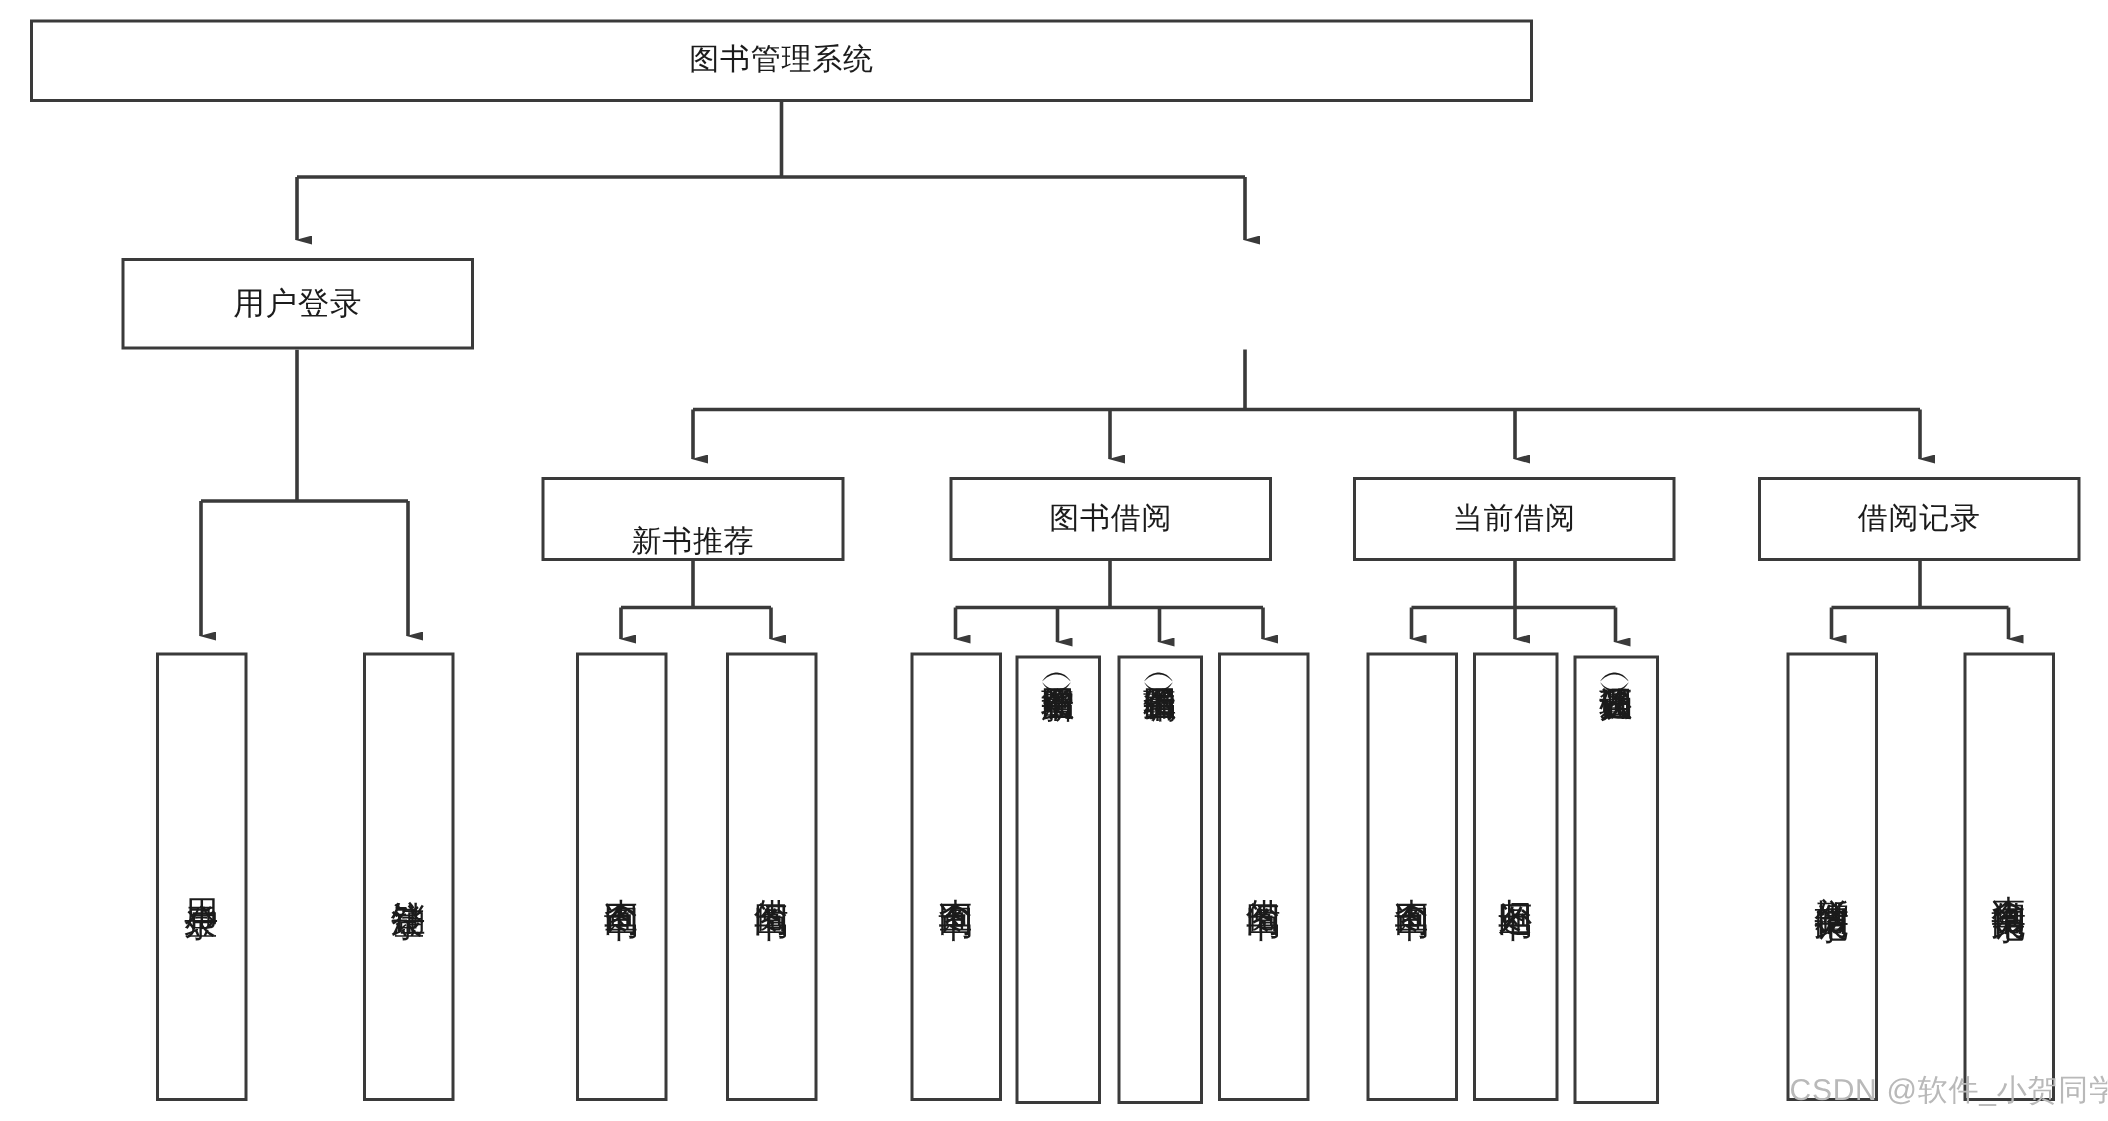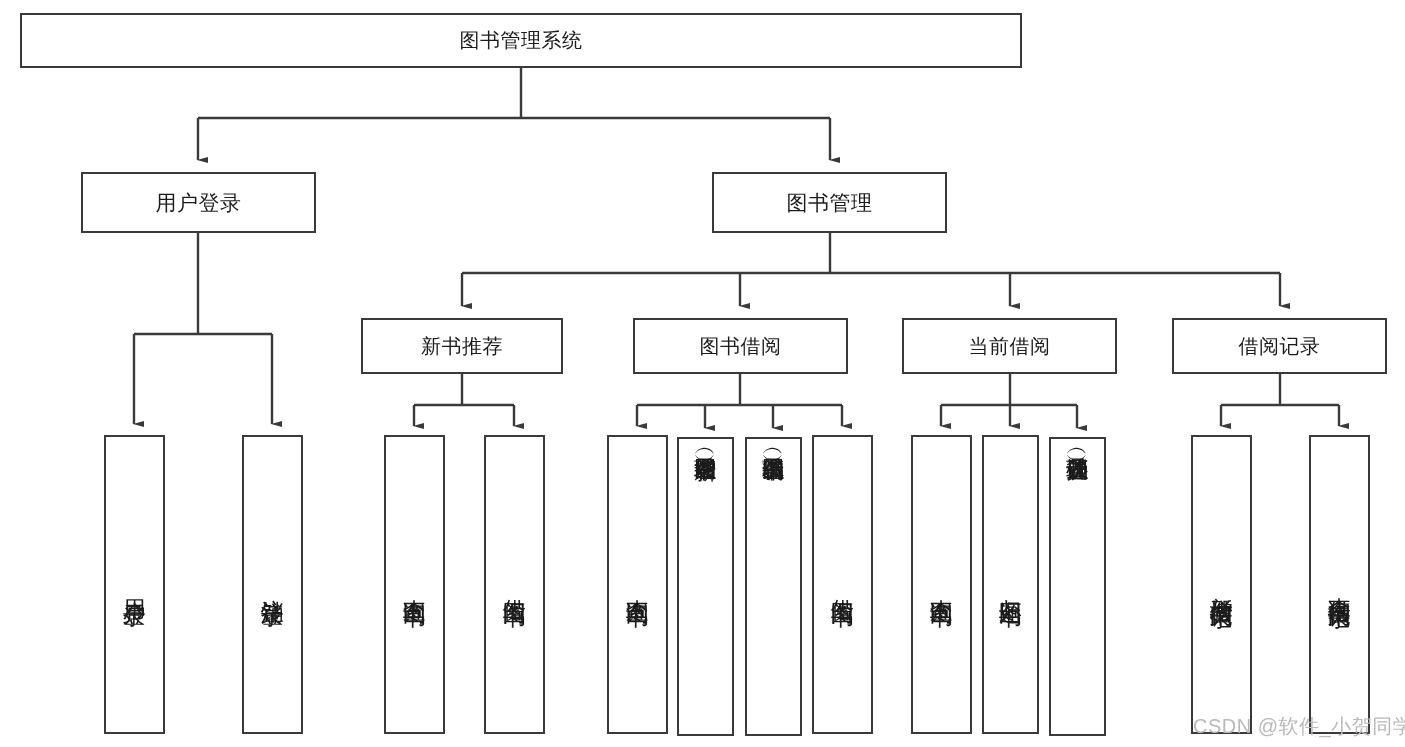--- a/index.html
+++ b/index.html
@@ -137,25 +137,22 @@
     </g>
   </svg>
 
   <div class="node horiz level1" style="left:20px; top:13px; width:1002px; height:55px;">
     <span class="label">图书管理系统</span>
   </div>
 
   <div class="node horiz level2" style="left:81px; top:172px; width:235px; height:61px;">
     <span class="label">用户登录</span>
   </div>
-  <div class="node horiz level2" style="left:712px; top:172px; width:235px; height:61px;">
-    <span class="label">图书管理</span>
-  </div>
-
-  <div class="node horiz level3" style="left:361px; top:318px; width:202px; height:56px;">
+
+  <div class="node horiz level3" style="left:361px; top:318px; width:202px; height:56px;align-items:flex-end;">
     <span class="label">新书推荐</span>
   </div>
   <div class="node horiz level3" style="left:902px; top:318px; width:215px; height:56px;">
     <span class="label">当前借阅</span>
   </div>
   <div class="node horiz level3" style="left:633px; top:318px; width:215px; height:56px;">
     <span class="label">图书借阅</span>
   </div>
   <div class="node horiz level3" style="left:1172px; top:318px; width:215px; height:56px;">
     <span class="label">借阅记录</span>

